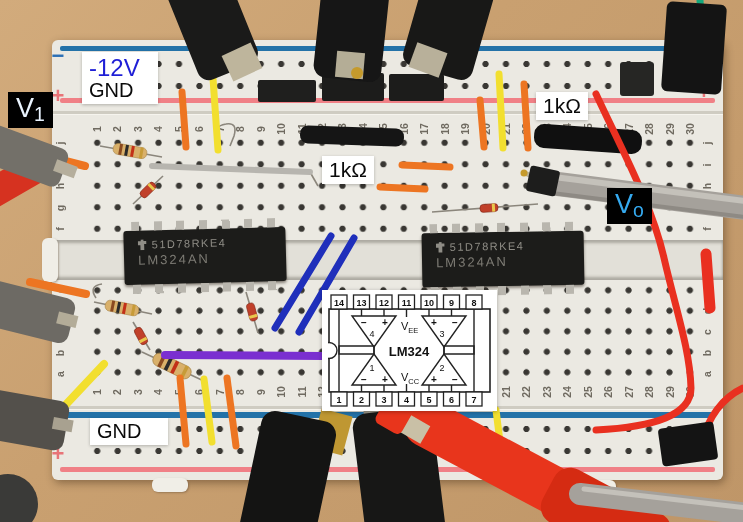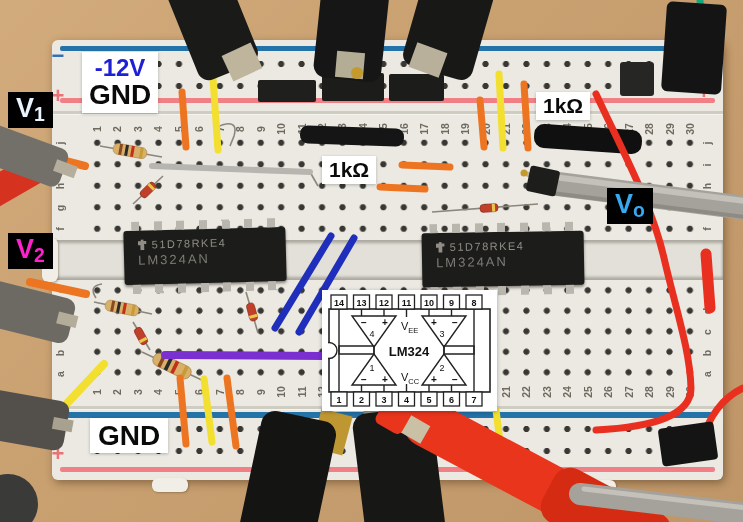--- a/index.html
+++ b/index.html
@@ -25,25 +25,25 @@
   .ic .l1{font-size:11px;letter-spacing:1.5px;white-space:nowrap;display:flex;align-items:center;gap:5px;}
   .ic .l2{font-size:13px;letter-spacing:2px;color:#7d7b74;margin-top:2px;}
   .tilogo{display:inline-block;width:9px;height:11px;background:#8f8d86;
           clip-path:polygon(35% 0,65% 0,65% 18%,100% 18%,100% 45%,72% 45%,72% 100%,30% 100%,30% 55%,0 55%,0 18%,35% 18%);}
   .pins{position:absolute;left:8px;right:8px;height:9px;
         background:repeating-linear-gradient(90deg,#b9b6ae 0 8px,rgba(0,0,0,0) 8px 22.6px);}
   .pins.top{top:-9px}.pins.bot{bottom:-9px}
   
   #overlay{position:absolute;left:0;top:0;}
   
-  .lab{position:absolute;font-weight:bold;text-align:center;line-height:1.05;}
+  .lab{position:absolute;font-weight:normal;text-align:left;line-height:1.05;}
   .lab.white{background:#fff;padding:3px 7px;box-shadow:0 1px 3px rgba(0,0,0,.25);}
   .lab.black{background:#000;padding:2px 8px 4px;}
   .t-blue{color:#1f1fd6;font-size:24px}
-  .t-black{color:#0a0a0a;font-size:28px}
+  .t-black{color:#0a0a0a;font-size:20px}
   .t-red{color:#e32119;font-size:24px}
   .t-res{color:#0a0a0a;font-size:21px}
   .vlab{font-size:27px;}
   .vlab sub{font-size:0.72em;vertical-align:-0.2em;}
   .c-v1{color:#eaf4ff}.c-v2{color:#ff22cc}.c-v3{color:#ffd400}.c-vo{color:#35aaf0}
   
   .pinout{position:absolute;left:322px;top:290px;width:175px;height:121px;background:#fff;
           box-shadow:0 1px 4px rgba(0,0,0,.3);}
   .pinout svg{display:block}
 </style>
@@ -366,21 +366,20 @@
     </g>
   </svg>
 
   <div class="lab white" style="left:82px;top:52px;width:62px">
     <div class="t-blue">-12V</div>
     <div class="t-black">GND</div>
   </div>
   <div class="lab black vlab" style="left:8px;top:92px"><span class="c-v1"><span>V</span><sub>1</sub></span></div>
   <div class="lab white t-res" style="left:536px;top:92px">1kΩ</div>
   <div class="lab white t-res" style="left:322px;top:156px">1kΩ</div>
-  <div class="lab black vlab" style="left:8px;top:233px"><span class="c-v2"><span>V</span><sub>2</sub></span></div>
   <div class="lab black vlab" style="left:607px;top:188px"><span class="c-vo"><span>V</span><sub>o</sub></span></div>
   <div class="lab white" style="left:90px;top:418px;width:64px">
     <div class="t-black">GND</div>
   </div>
 
   <div class="pinout">
     <svg width="175" height="121" viewBox="0 0 175 121" font-family="Liberation Sans, sans-serif">
       <g stroke="#222" fill="none" stroke-width="1.6">
         <rect x="7" y="19" width="161" height="83"></rect>
       </g>

